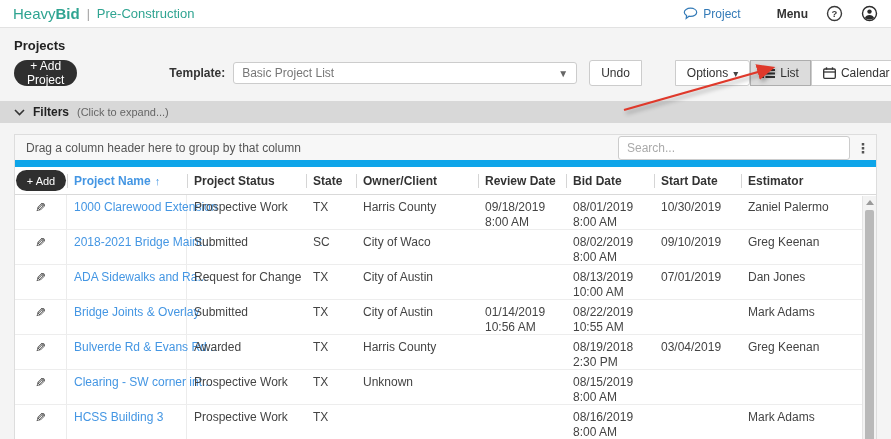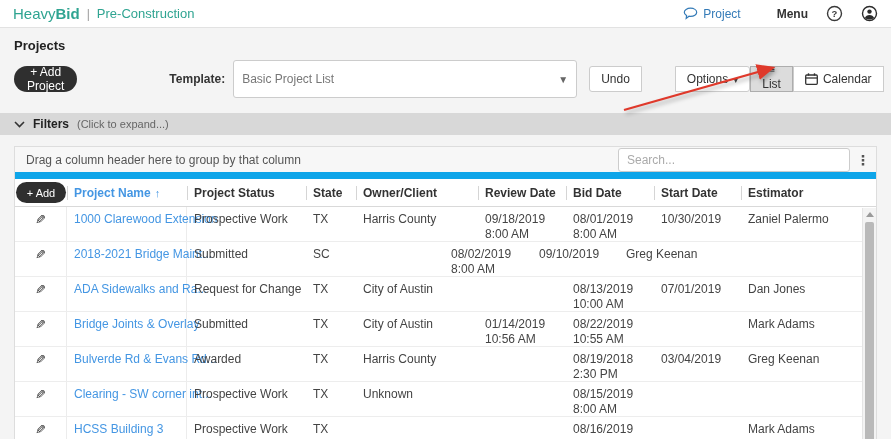--- a/index.html
+++ b/index.html
@@ -19,31 +19,31 @@
   .round-icon { margin-left:18px; display:flex; align-items:center; cursor:pointer; }
 
   
   .page-title { font-size:13px; font-weight:bold; color:#222; margin:10px 0 0 14px; }
   .toolbar { display:flex; align-items:center; margin:7px 14px 0 14px; position:relative; }
   .btn-dark { background:#2f2f2f; color:#fff; border:none; border-radius:14px;
     height:26px; padding:0 13px; font-size:12px; display:flex; align-items:center; gap:4px; cursor:pointer;
     font-family:inherit; }
   .template-group { display:flex; align-items:center; margin-left:92px; }
   .template-label { font-weight:bold; font-size:12px; margin-right:8px; }
-  .select-box { width:344px; height:38px; background:#fff; border:1px solid #ccc; border-radius:3px;
+  .select-box { width:344px; height:22px; background:#fff; border:1px solid #ccc; border-radius:3px;
     display:flex; align-items:center; padding:0 8px; font-size:12px; color:#777; cursor:pointer; }
   .select-box .caret { margin-left:auto; color:#666; font-size:10px; }
   .btn-group { display:flex; margin-left:12px;gap:34px; }
   .btn-plain { background:#fff; border:1px solid #ccc; height:26px; padding:0 11px; font-size:12px;
     color:#333; cursor:pointer; font-family:inherit; display:flex; align-items:center; gap:5px; }
   .btn-group .btn-plain:first-child { border-radius:3px 0 0 3px; }
   .btn-group .btn-plain:last-child { border-radius:0 3px 3px 0; margin-left:-1px; }
   .btn-plain .caret { font-size:10px; color:#444; }
   .view-toggle { margin-left:auto; display:flex; }
-  .view-toggle .btn-plain.active { background:#dcdcdc; border-color:#adadad;flex-direction:column; }
+  .view-toggle .btn-plain.active { background:#dcdcdc; border-color:#adadad; }
   .icon-svg { display:block; }
 
   
   .filters-bar { margin-top:15px; height:22px; background:#d8d8d8; display:flex; align-items:center;
     padding:0 14px; gap:8px; cursor:pointer; }
   .filters-label { font-weight:bold; font-size:12px; color:#222; }
   .filters-hint { font-size:11px; color:#666; }
 
   
   .grid-panel { margin:11px 14px 0 14px; background:#fff; border:1px solid #ddd;
@@ -223,20 +223,21 @@
 
   <div class="tr">
     <span class="td c0">
       <span class="pencil">✎</span>
     </span>
     <span class="td c1">
       <a class="link">2018-2021 Bridge Maint...</a>
     </span>
     <span class="td c2">Submitted</span>
     <span class="td c3">SC</span>
+    <span class="td c4">City of Waco</span>
     <span class="td c5">
       <div></div>
       <div></div>
     </span>
     <span class="td c6">
       <div>08/02/2019</div>
       <div>8:00 AM</div>
     </span>
     <span class="td c7">09/10/2019</span>
     <span class="td c8">Greg Keenan</span>

